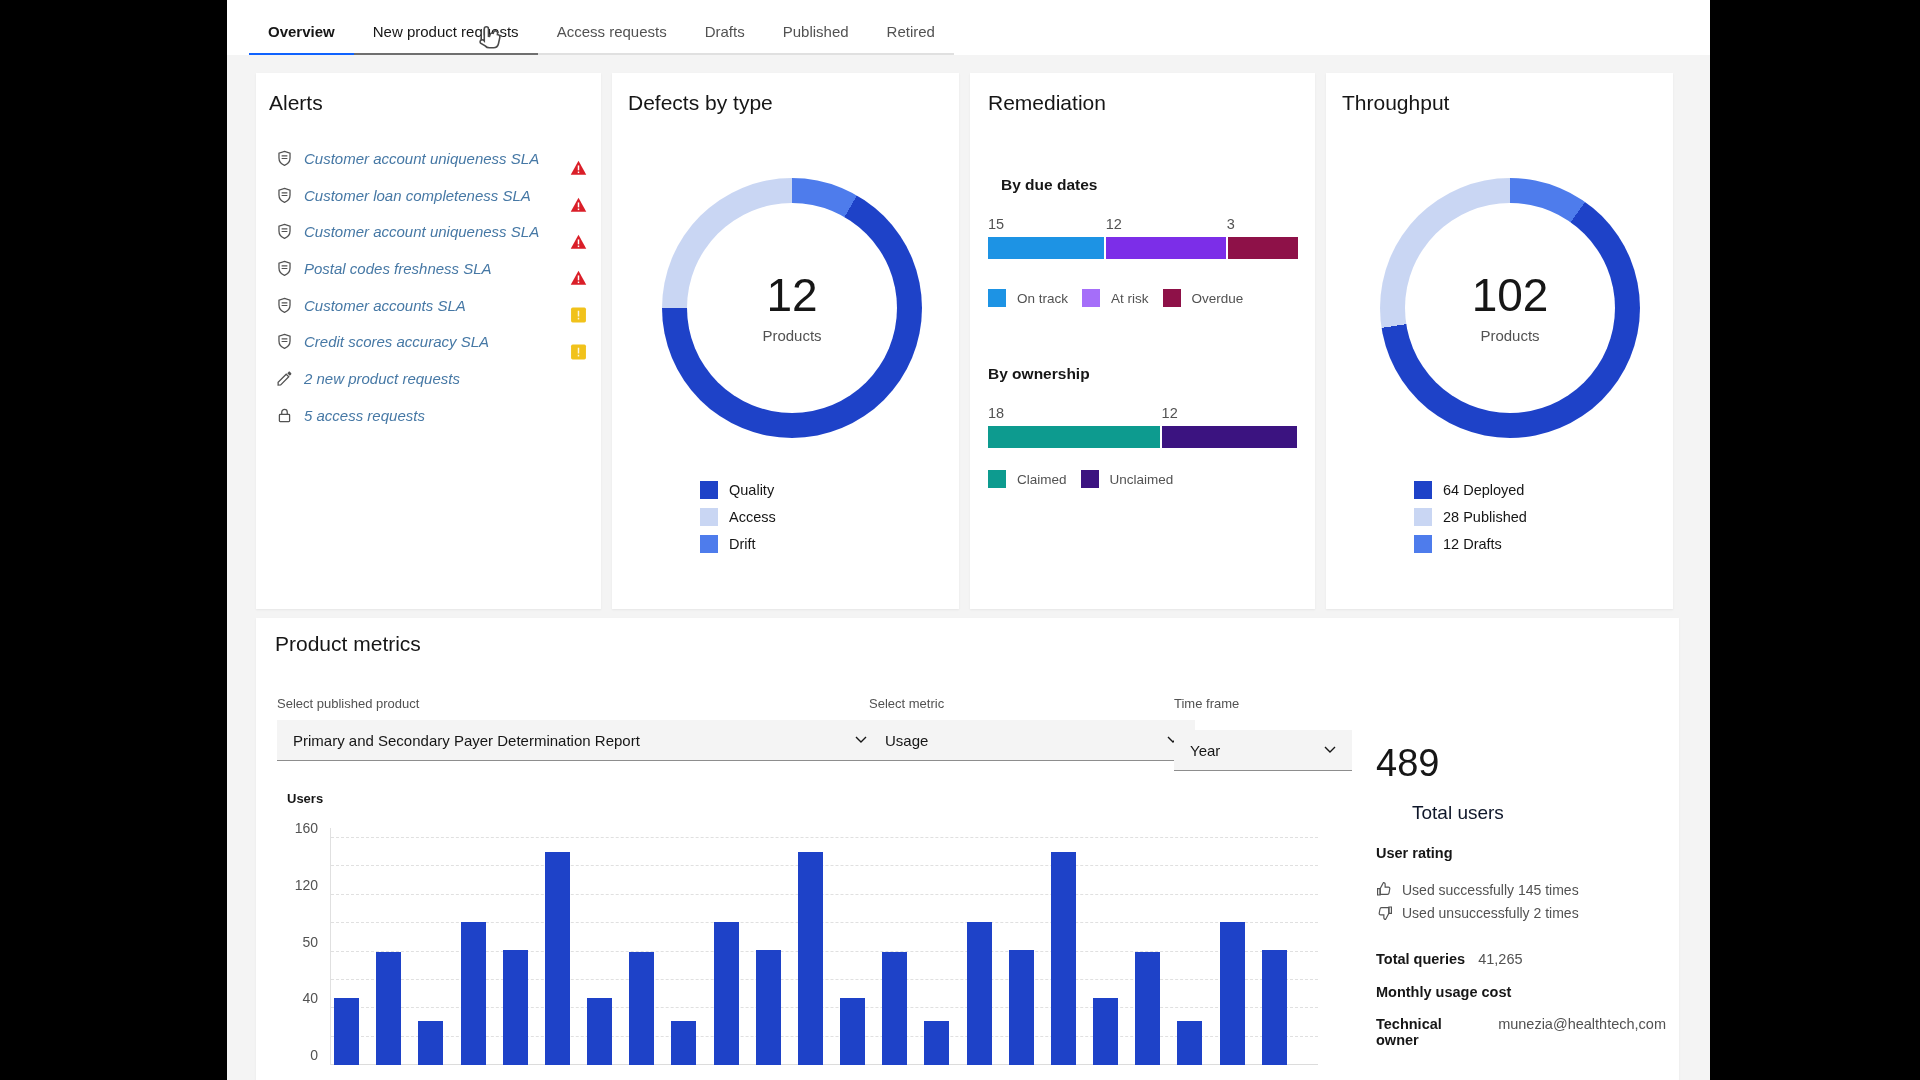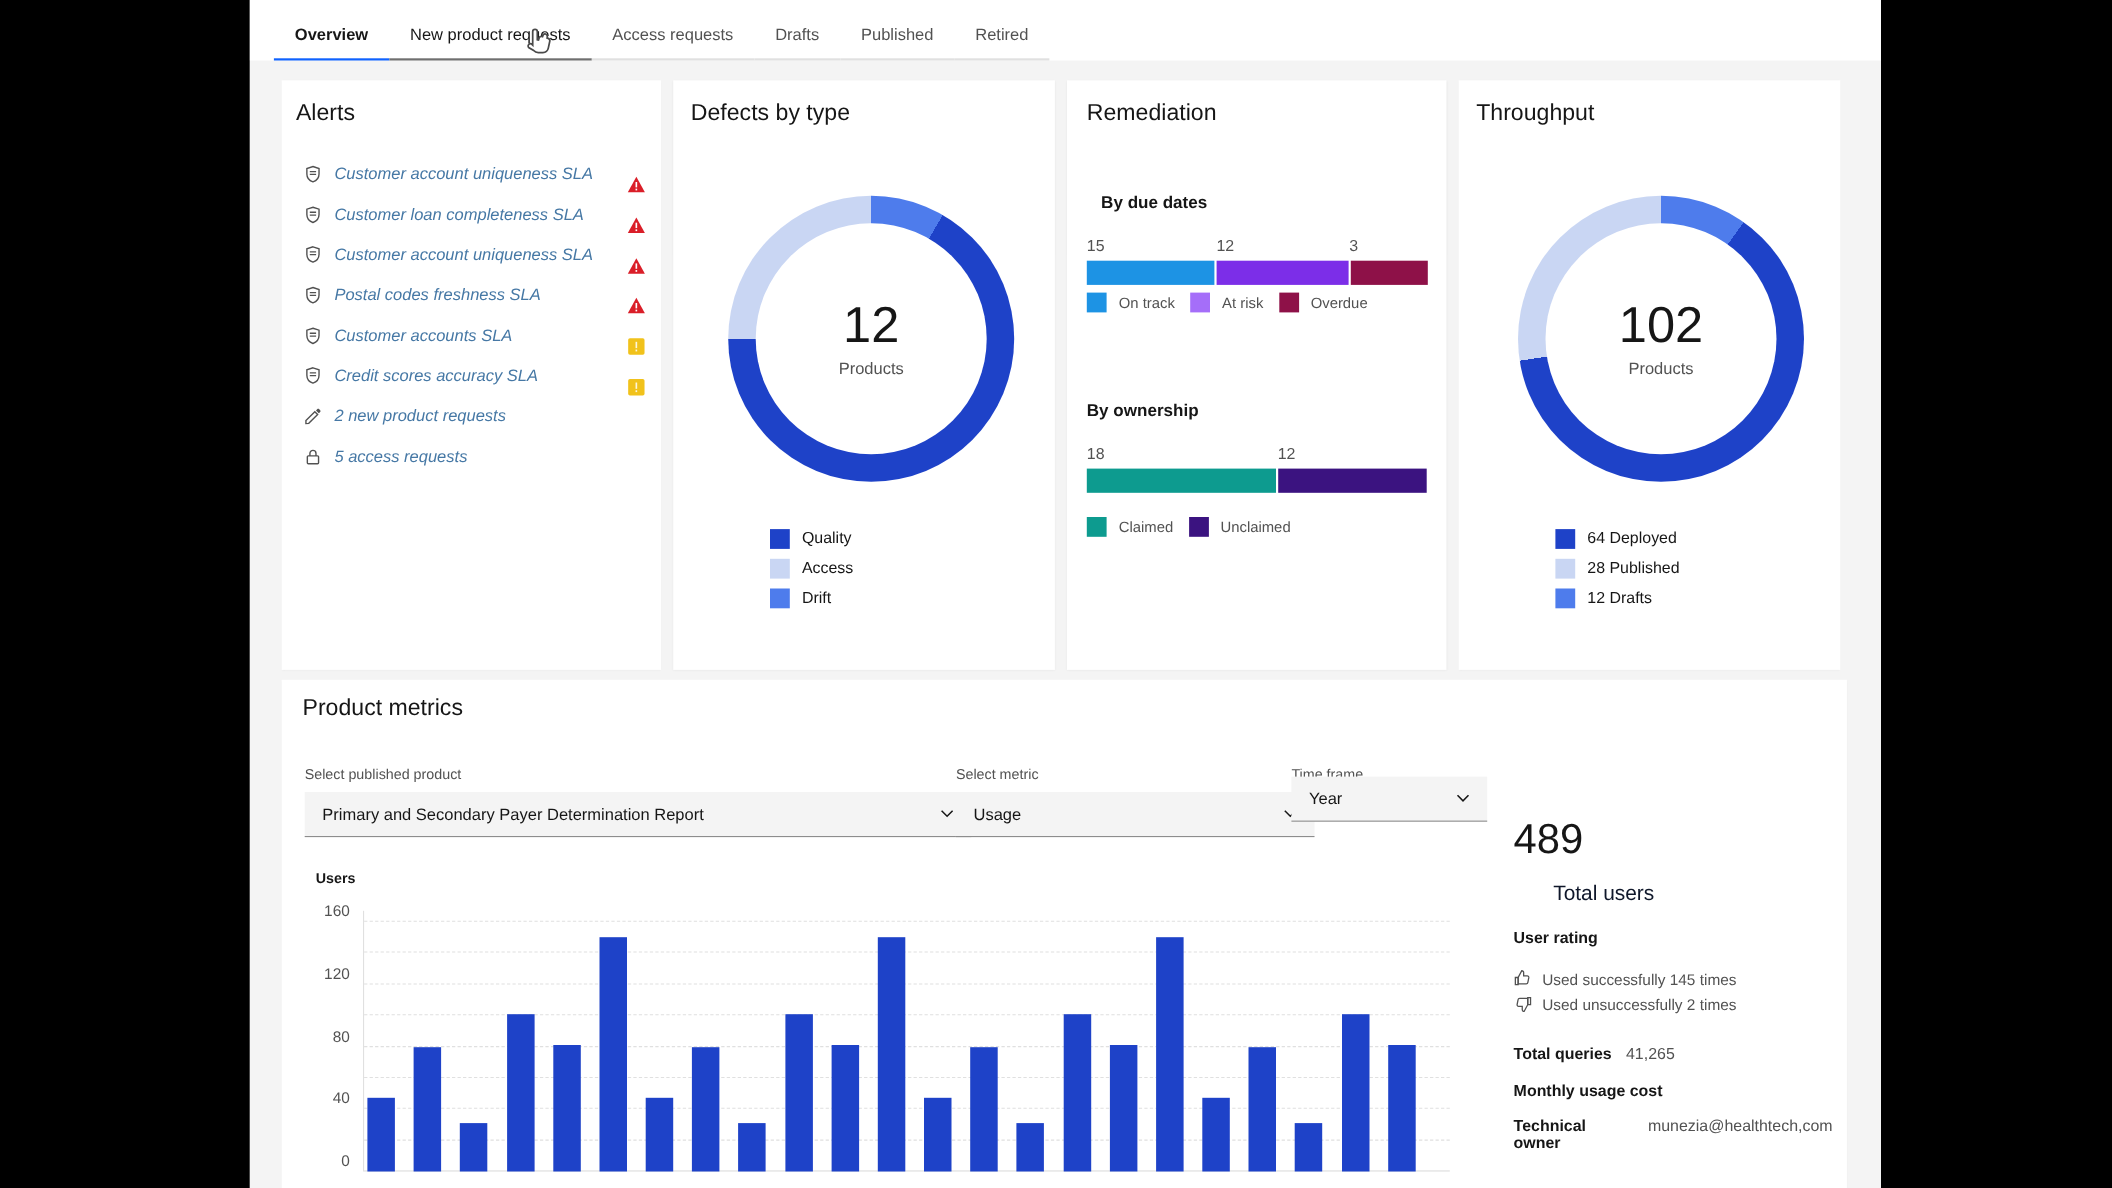--- a/index.html
+++ b/index.html
@@ -221,21 +221,21 @@
         <div class="rem-nums" style="top: 143px;">
           <span style="left: 0px;">15</span>
           <span style="left: 117.8px;">12</span>
           <span style="left: 238.7px;">3</span>
         </div>
         <div class="rem-bar" style="top: 164px;">
           <div class="seg" style="flex: 0 0 auto; width: calc(38% - 1.4px); background: rgb(29, 147, 228);"></div>
           <div class="seg" style="flex: 0 0 auto; width: calc(39% - 1.4px); background: rgb(124, 46, 232);"></div>
           <div class="seg" style="flex: 0 0 auto; width: calc(23% - 1.4px); background: rgb(142, 17, 72);"></div>
         </div>
-        <div class="rem-legend" style="top: 193px;">
+        <div class="rem-legend" style="top: 216px;">
           <div class="legend-item">
             <span class="legend-swatch" style="background:#1d93e4"></span>
             <span class="legend-label">On track</span>
           </div>
           <div class="legend-item">
             <span class="legend-swatch" style="background:#a56ef9"></span>
             <span class="legend-label">At risk</span>
           </div>
           <div class="legend-item">
             <span class="legend-swatch" style="background:#8e1148"></span>
@@ -300,32 +300,32 @@
       <svg class="chev" viewBox="0 0 12 8">
           <path d="M1 1l5 5 5-5" fill="none" stroke="#161616" stroke-width="1.4"></path>
         </svg>
     </div>
     <div class="select-box" style="left:613px;top:102px;width:294px;">
       <span class="select-value">Usage</span>
       <svg class="chev" viewBox="0 0 12 8">
           <path d="M1 1l5 5 5-5" fill="none" stroke="#161616" stroke-width="1.4"></path>
         </svg>
     </div>
-    <div class="select-box" style="left:918px;top:88px;width:146px;">
+    <div class="select-box" style="left:918px;top:112px;width:146px;">
       <span class="select-value">Year</span>
       <svg class="chev" viewBox="0 0 12 8">
           <path d="M1 1l5 5 5-5" fill="none" stroke="#161616" stroke-width="1.4"></path>
         </svg>
     </div>
 
     <div class="chart-ylabel">Users</div>
     <div class="yticks" id="yticks" style="top:210px;height:237px;">
         <span style="top: -8px; margin-left: 44px;">160</span>
         <span style="top: 48.75px;">120</span>
-        <span style="top: 105.5px;">80</span>
+        <span style="top: 105.5px;">50</span>
         <span style="top: 162.25px;">40</span>
         <span style="top: 219px;">0</span>
       </div>
     <div class="plot" id="plot">
         <div class="gridline" style="bottom: 28.375px;"></div>
         <div class="gridline" style="bottom: 56.75px;"></div>
         <div class="gridline" style="bottom: 85.125px;"></div>
         <div class="gridline" style="bottom: 113.5px;"></div>
         <div class="gridline" style="bottom: 141.875px;"></div>
         <div class="gridline" style="bottom: 170.25px;"></div>

